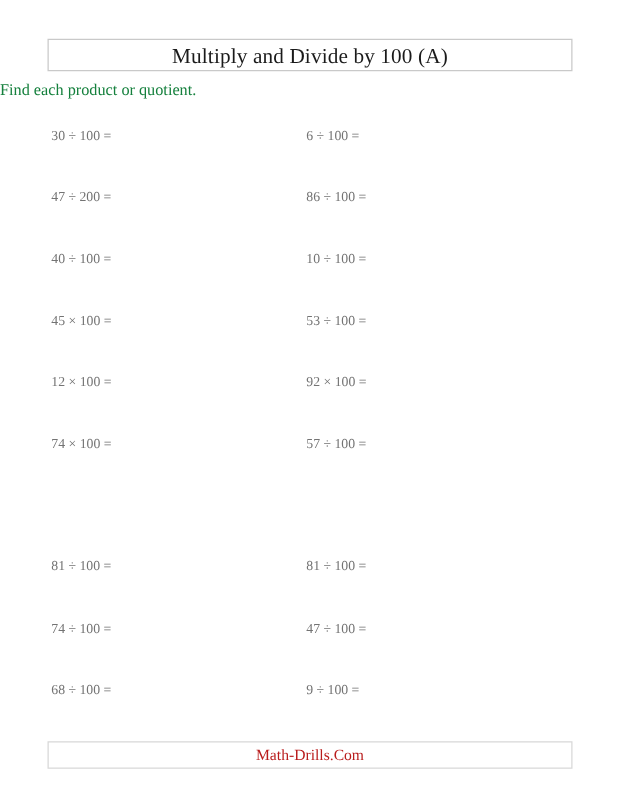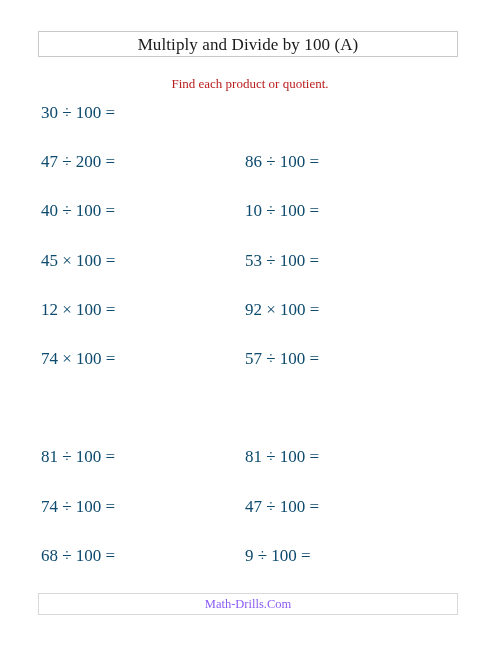--- a/index.html
+++ b/index.html
@@ -41,41 +41,39 @@
     color: #1a1a1a;
     letter-spacing: 0.1px;
     white-space: nowrap;
   }
   
   .subtitle {
     position: absolute;
     left: 0;
     top: 64px;
     width: 500px;
-    text-align: center;
     font-size: 13px;
-    color: #b91c1c;
-    margin-top: 12px;
+    color: #15803d;
   }
   
   .problems {
     position: absolute;
     left: 41px;
     top: 104px;
     width: 420px;
   }
   .prow {
     display: flex;
     height: 49.2px;
     align-items: flex-start;
   }
   .cell {
     width: 204px;
-    font-size: 17px;
-    color: #0c4a6e;
+    font-size: 11px;
+    color: #737373;
     white-space: nowrap;
     line-height: 1;
   }
   .cell .q {
     display: inline-block;
   }
   
   .footer-box {
     position: absolute;
     left: 38px;
@@ -84,39 +82,40 @@
     height: 22px;
     border: 1px solid #d8d8d8;
     box-sizing: border-box;
     display: flex;
     align-items: center;
     justify-content: center;
     background: #ffffff;
   }
   .footer-text {
     font-size: 12.5px;
-    color: #8b5cf6;
+    color: #b91c1c;
     white-space: nowrap;
   }
 </style>
 </head>
 <body>
 
 <div class="page">
 
   <div class="title-box">
     <span class="title-text">Multiply and Divide by 100 (A)</span>
   </div>
 
   <div class="subtitle">Find each product or quotient.</div>
 
   <div class="problems">
 
     <div class="prow">
       <div class="cell"><span class="q">30 ÷ 100 =</span></div>
+      <div class="cell"><span class="q">6 ÷ 100 =</span></div>
     </div>
 
     <div class="prow">
       <div class="cell"><span class="q">47 ÷ 200 =</span></div>
       <div class="cell"><span class="q">86 ÷ 100 =</span></div>
     </div>
 
     <div class="prow">
       <div class="cell"><span class="q">40 ÷ 100 =</span></div>
       <div class="cell"><span class="q">10 ÷ 100 =</span></div>

